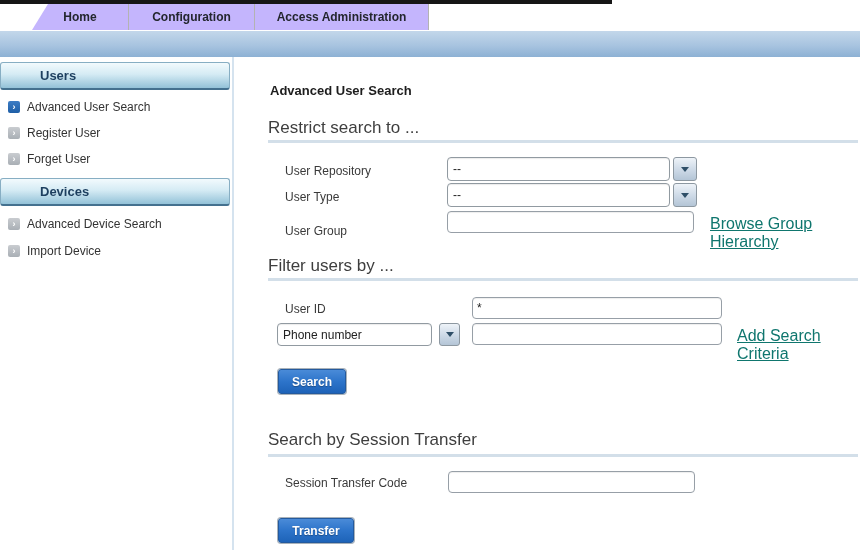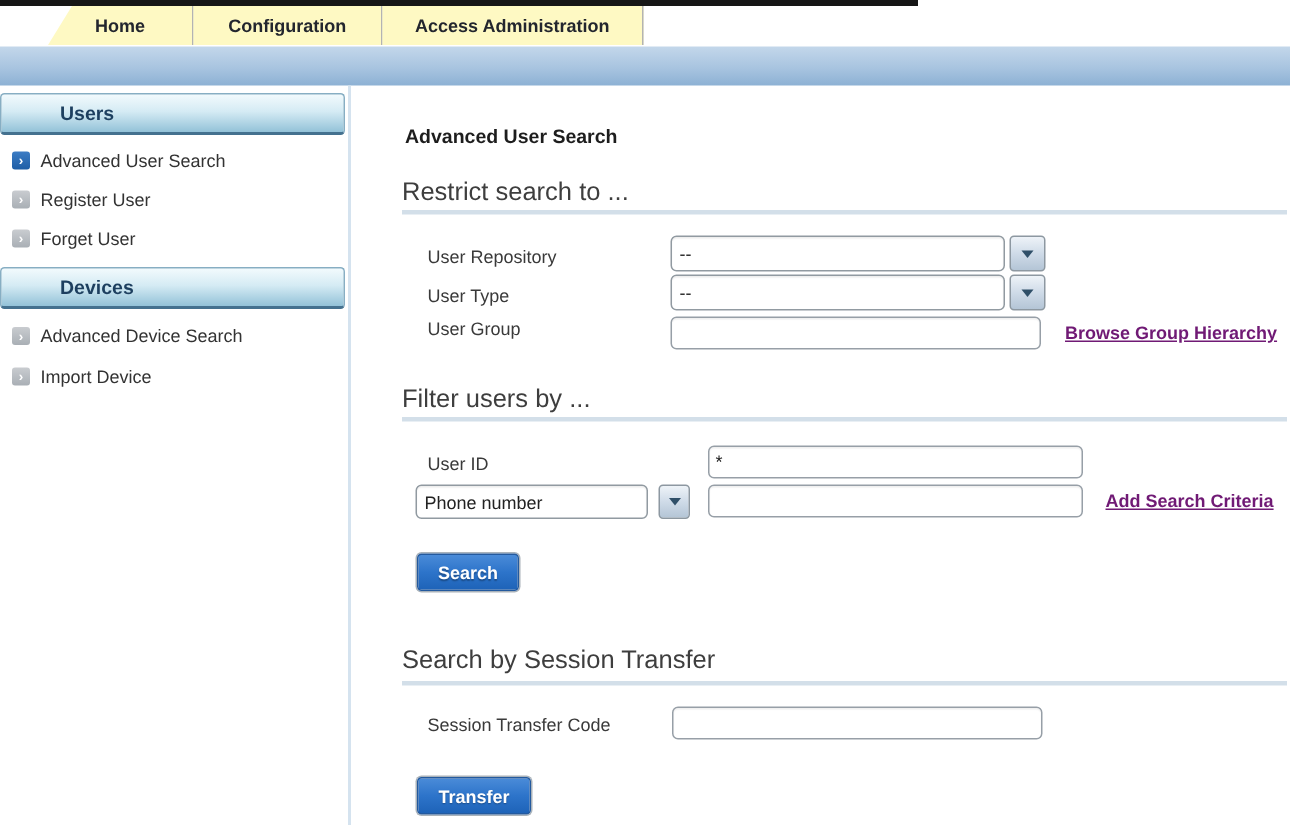--- a/index.html
+++ b/index.html
@@ -5,21 +5,21 @@
   * { margin:0; padding:0; box-sizing:border-box; }
   html,body { width:860px; height:550px; background:#ffffff; overflow:hidden;
               font-family:"Liberation Sans", sans-serif; position:relative; }
   .abs { position:absolute; }
 
   
   .black-bar { left:0; top:0; width:612px; height:4px; background:#161616; }
   .tabstrip { left:32px; top:4px; width:580px; height:26px; display:flex;
               clip-path:polygon(16px 0, 100% 0, 100% 100%, 0 100%); }
   .tab { height:26px; line-height:26px; text-align:center; font-size:12px;
-         font-weight:bold; color:#23262e; background:#fef9c3;
+         font-weight:bold; color:#23262e; background:#c4b5fd;
          border-right:1px solid #b3b3b3; cursor:pointer; }
   .tab.active { background:#ffffff; }
   .banner { left:0; top:31px; width:860px; height:26px;
             background:linear-gradient(180deg,#c3d7ea 0%,#a8c4e0 55%,#8db1d4 100%); }
 
   
   .side-header { left:0; width:230px; height:28px; padding-left:39px;
                  font-size:13px; font-weight:bold; color:#1d3f5f; line-height:25px;
                  background:linear-gradient(180deg,#f2fafd 0%,#d5ebf4 45%,#93c2d8 100%);
                  border:1px solid #87aec3; border-bottom:2px solid #44718f;
@@ -50,21 +50,21 @@
                   background:linear-gradient(180deg,#eef3f8 0%,#cfdbe8 50%,#b4c5d6 100%);
                   display:flex; align-items:center; justify-content:center; cursor:pointer; }
   .select.narrow .select-arrow { width:21px; }
   .tri { width:0; height:0; border-left:4px solid transparent;
          border-right:4px solid transparent; border-top:5px solid #2f4f68; }
 
   .txt { border:1px solid #979fa7; border-radius:4px; background:#ffffff;
          font-family:"Liberation Sans", sans-serif; font-size:12px; color:#222222;
          padding:2px 4px; box-shadow:inset 0 1px 1px rgba(0,0,0,0.07); outline:none; }
 
-  .lnk { font-size:12px; font-weight:bold; color:#701a75; text-decoration:underline;
+  .lnk { font-size:16px; font-weight:normal; color:#0f766e; text-decoration:underline;
          cursor:pointer; }
 
   .btn { border:1px solid #245a9e; border-radius:3px; box-shadow:0 0 0 1px #a9b2ba;
          background:linear-gradient(180deg,#4a8bd8 0%,#2d74ca 50%,#1e63b8 100%);
          color:#ffffff; font-family:"Liberation Sans", sans-serif; font-size:12px;
          font-weight:bold; cursor:pointer; text-shadow:0 1px 1px rgba(0,0,0,0.3); }
 </style>
 </head>
 <body>
 
@@ -118,21 +118,21 @@
 </div>
 
 <div class="abs flabel" style="left:285px; top:190px;">User Type</div>
 <div class="abs select" style="left:447px; top:183px; width:250px;">
   <span class="select-value">--</span>
   <span class="select-arrow">
       <span class="tri"></span>
     </span>
 </div>
 
-<div class="abs flabel" style="left:285px; top:212px;">User Group</div>
+<div class="abs flabel" style="left:285px; top:224px;">User Group</div>
 <input class="abs txt" style="left: 447px; top: 211px; width: 247px; height: 22px;" value="">
 <a class="abs lnk" style="left:710px; top:215px;">Browse Group Hierarchy</a>
 
 <div class="abs sec-h" style="top:256px;">Filter users by ...</div>
 <div class="abs sec-div" style="top:278px;"></div>
 
 <div class="abs flabel" style="left:285px; top:302px;">User ID</div>
 <input class="abs txt" style="left: 472px; top: 297px; width: 250px; height: 22px;" value="*">
 
 <div class="abs select narrow" style="left:277px; top:323px; width:183px; height:23px;">

